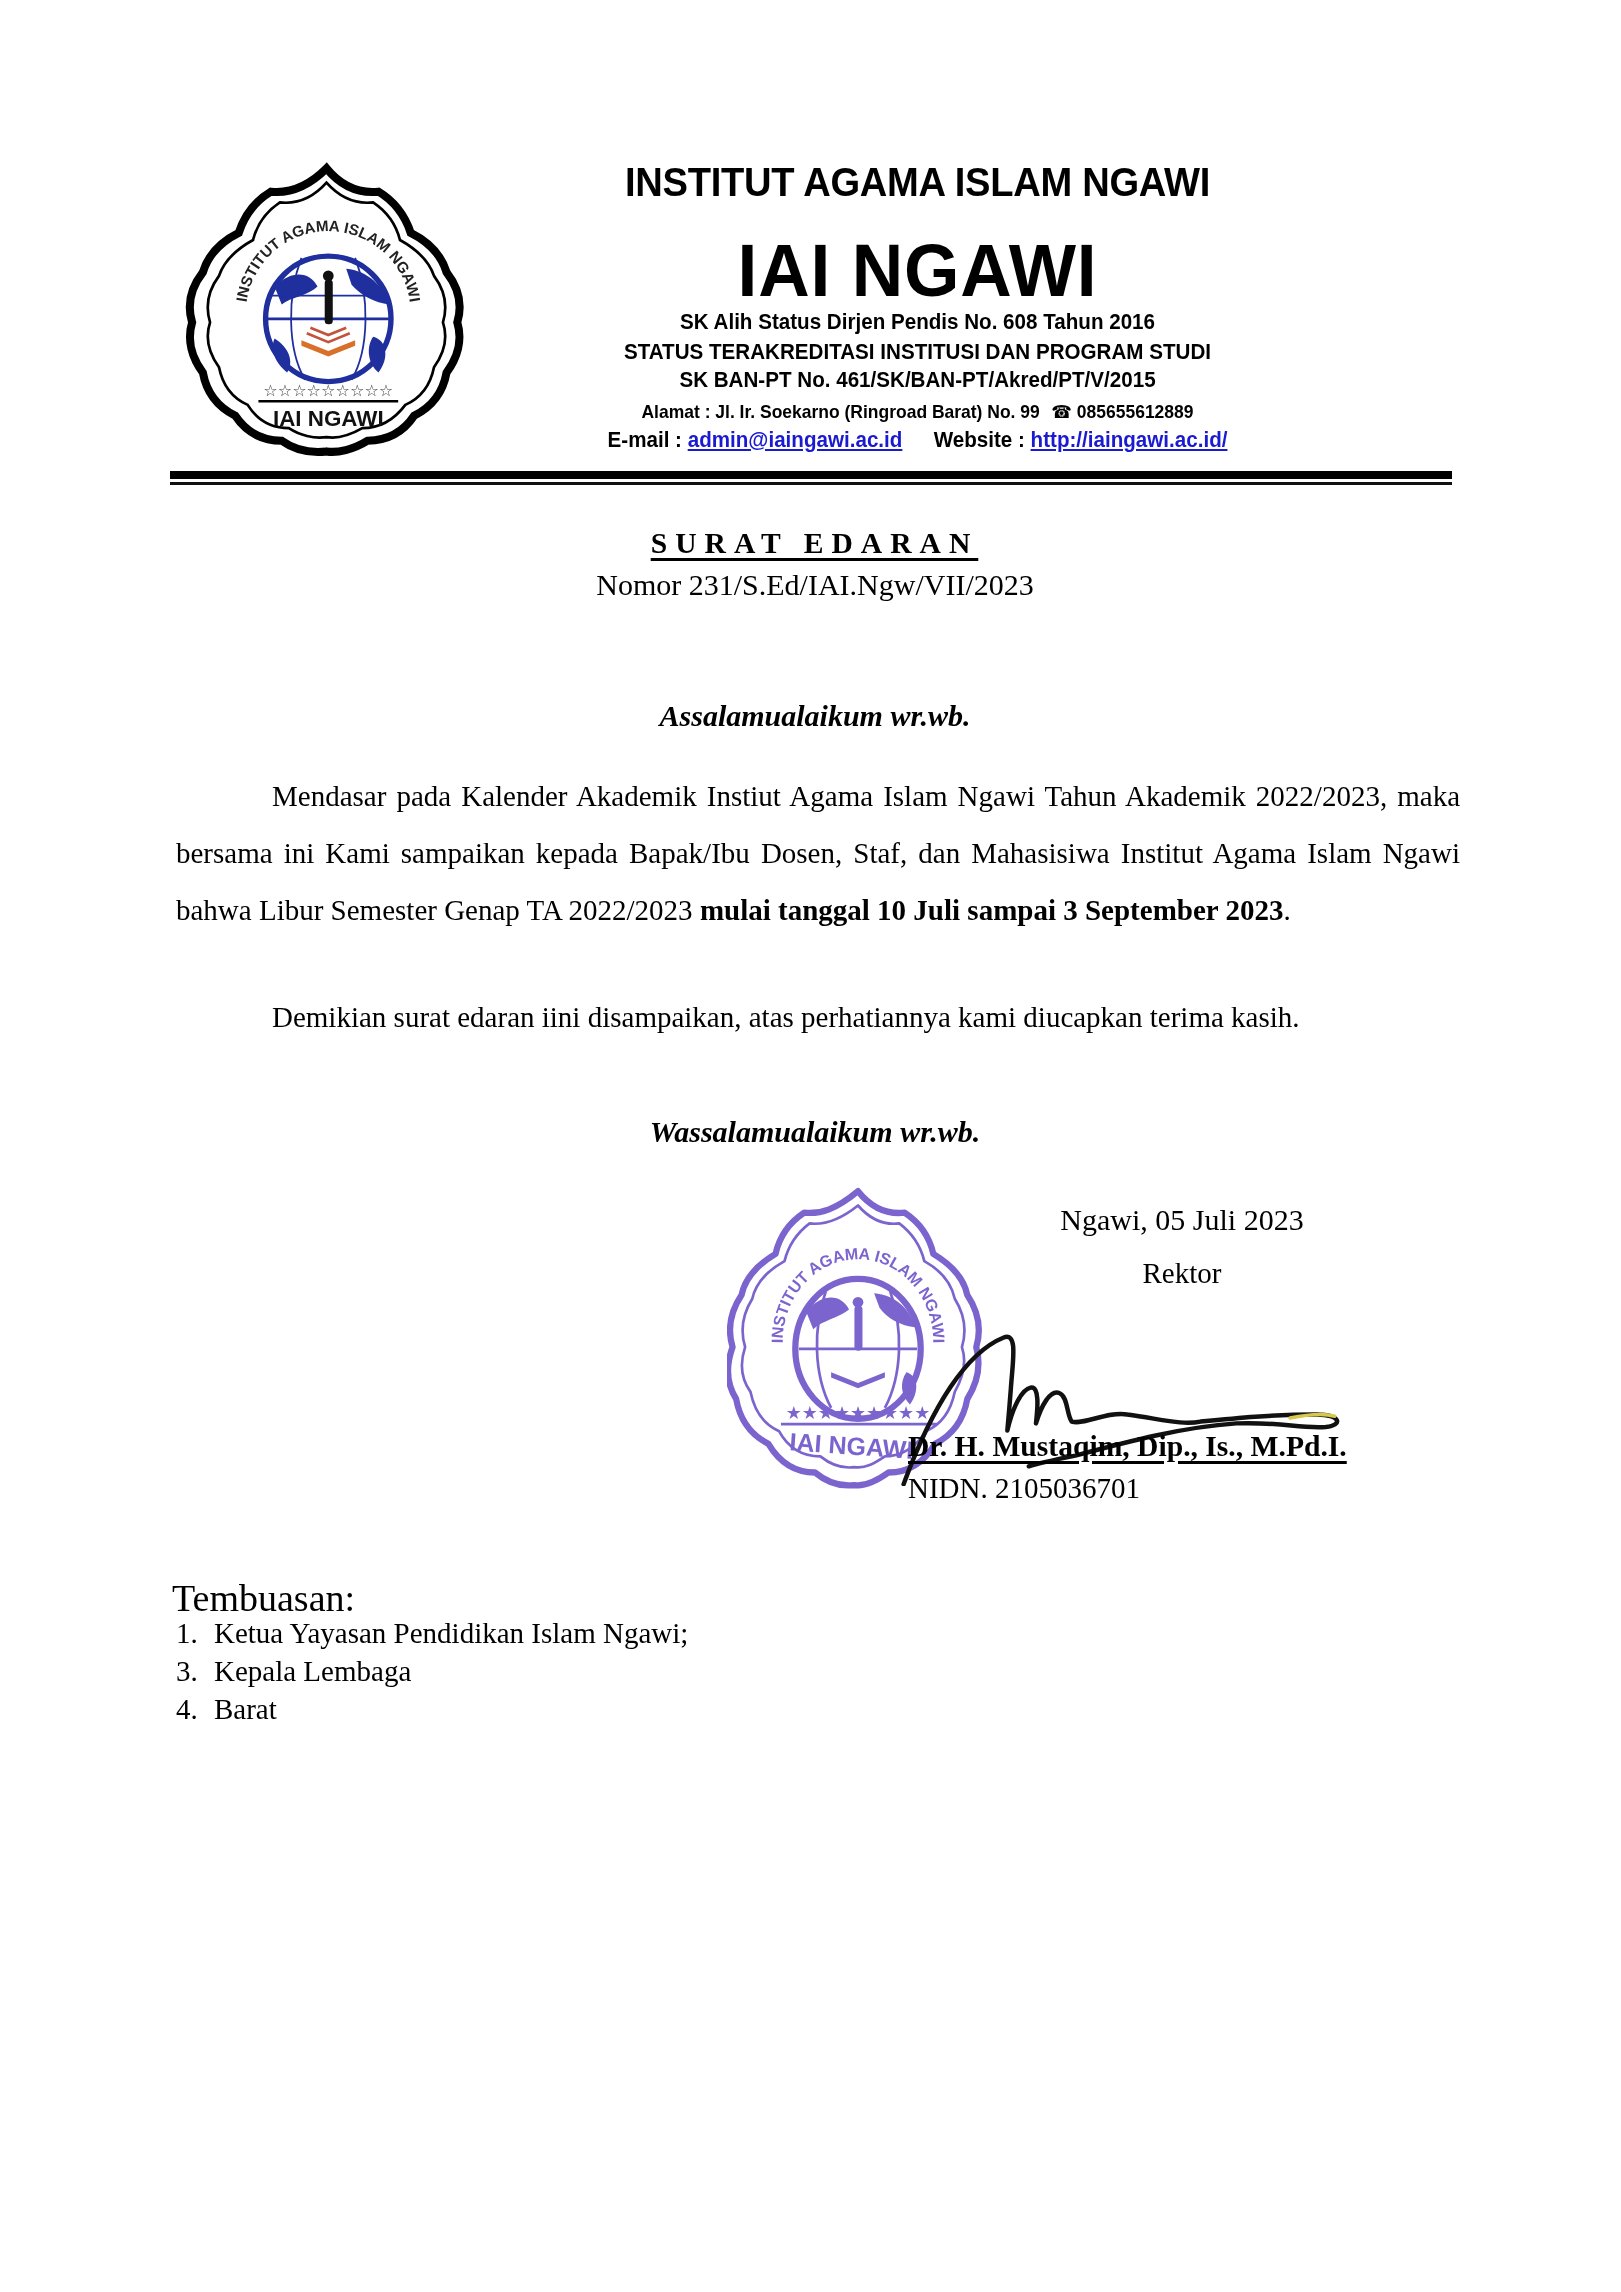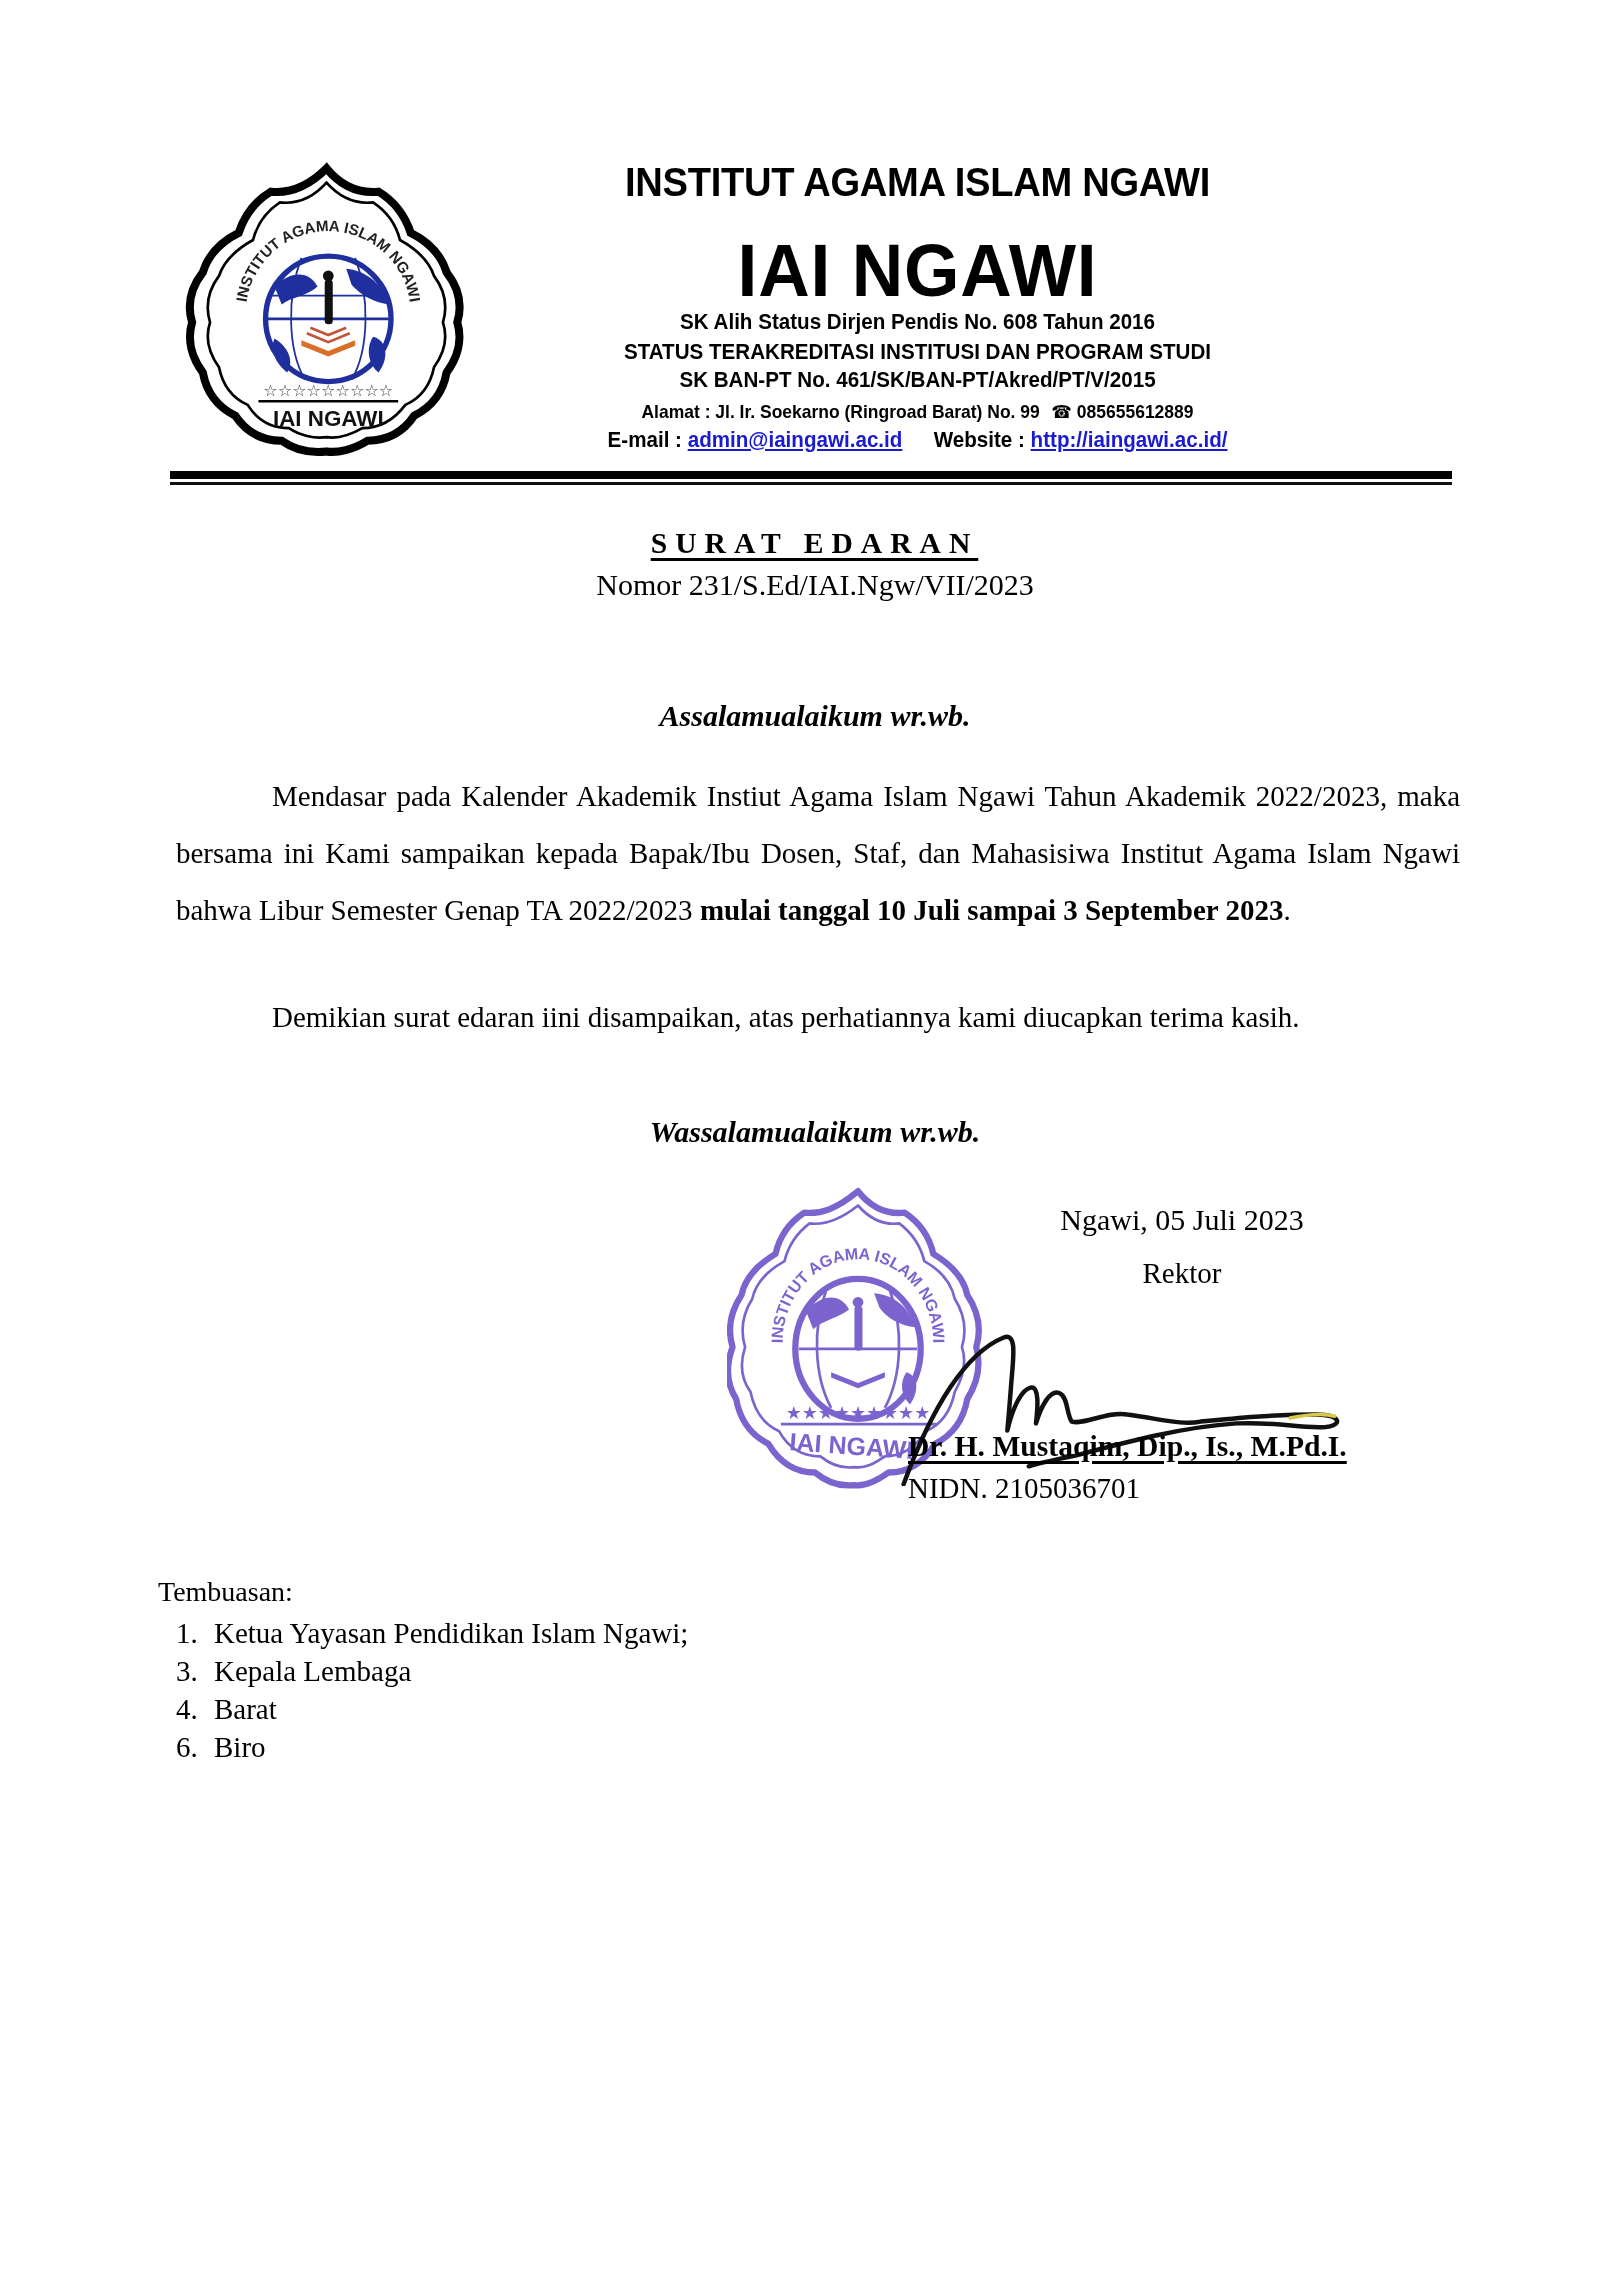--- a/index.html
+++ b/index.html
@@ -37,21 +37,21 @@
   
   #sign-date { left: 1003px; width: 358px; top: 1203px; text-align: center; font-size: 30px; }
   #sign-role { left: 1003px; width: 358px; top: 1257px; text-align: center; font-size: 29px; }
   #stamp { left: 727px; top: 1184px; width: 262px; height: 310px; opacity: 0.88; }
   #signature { left: 896px; top: 1325px; width: 466px; height: 161px; }
   #sign-name { left: 908px; top: 1430px; font-size: 29.6px; font-weight: bold; white-space: nowrap; }
   #sign-name span { text-decoration: underline; text-decoration-thickness: 2.7px; text-underline-offset: 4.5px; }
   #sign-id { left: 908px; top: 1472px; font-size: 29px; white-space: nowrap; text-align: right; }
 
   
-  #cc-label { left: 158px; top: 1576px; font-size: 28px; }
+  #cc-label { left: 172px; top: 1576px; font-size: 38px; }
   #cc-list { left: 176px; top: 1614px; margin: 0; padding: 0; list-style: none; font-size: 29px; }
   #cc-list li { height: 38px; line-height: 38px; white-space: nowrap; }
   #cc-list .num { display: inline-block; width: 38px; }
 </style>
 </head>
 <body>
 
 <div id="logo" class="abs">
   <svg width="301" height="296" viewBox="0 0 336 330">
     <defs>
@@ -155,15 +155,14 @@
 </div>
 
 <div id="sign-name" class="abs serif"><span>Dr. H. Mustaqim, Dip., Is., M.Pd.I.</span></div>
 <div id="sign-id" class="abs serif">NIDN. 2105036701</div>
 
 <div id="cc-label" class="abs serif">Tembuasan:</div>
 <ul id="cc-list" class="abs serif">
   <li><span class="num">1.</span><span>Ketua Yayasan Pendidikan Islam Ngawi;</span></li>
   <li><span class="num">3.</span><span>Kepala Lembaga</span></li>
   <li><span class="num">4.</span><span>Barat</span></li>
-  <li><span class="num">6.</span><span>Biro</span></li>
 </ul>
 
 
 </body></html>

